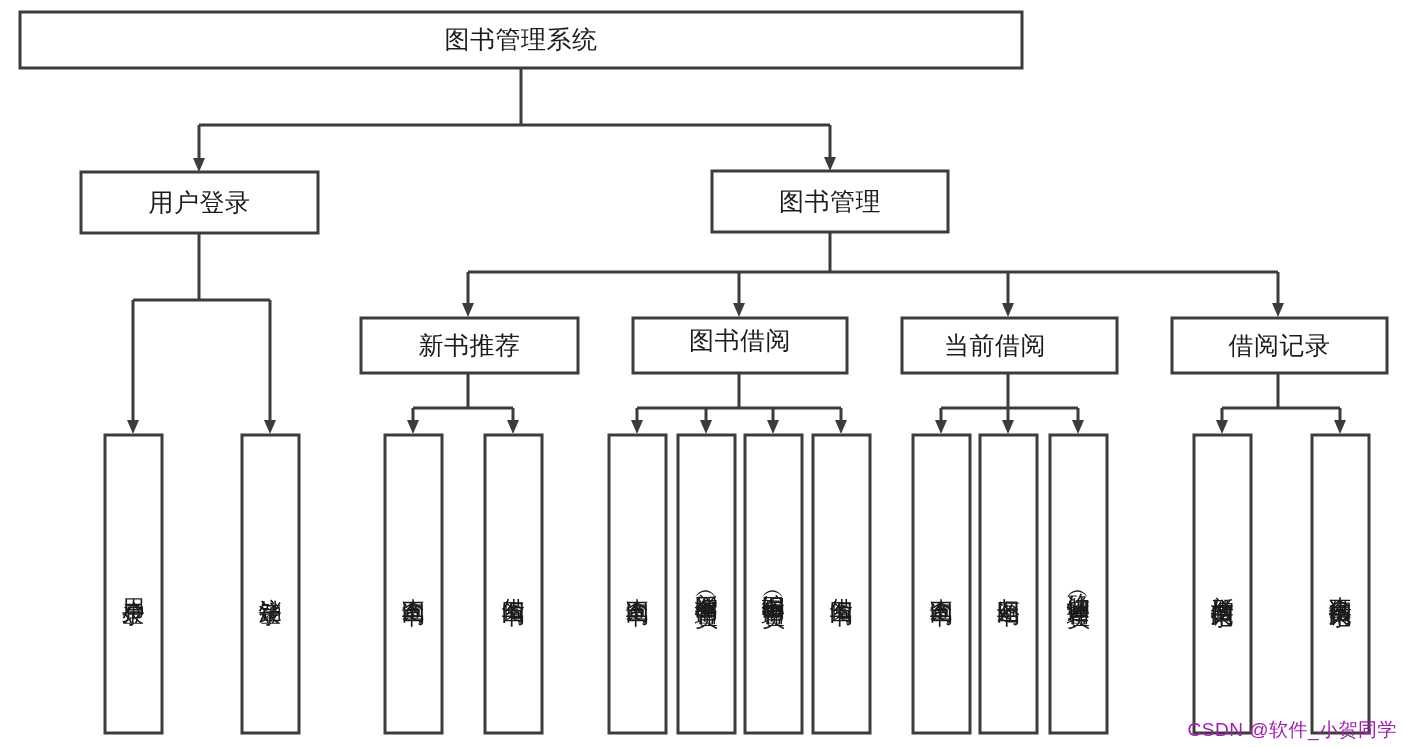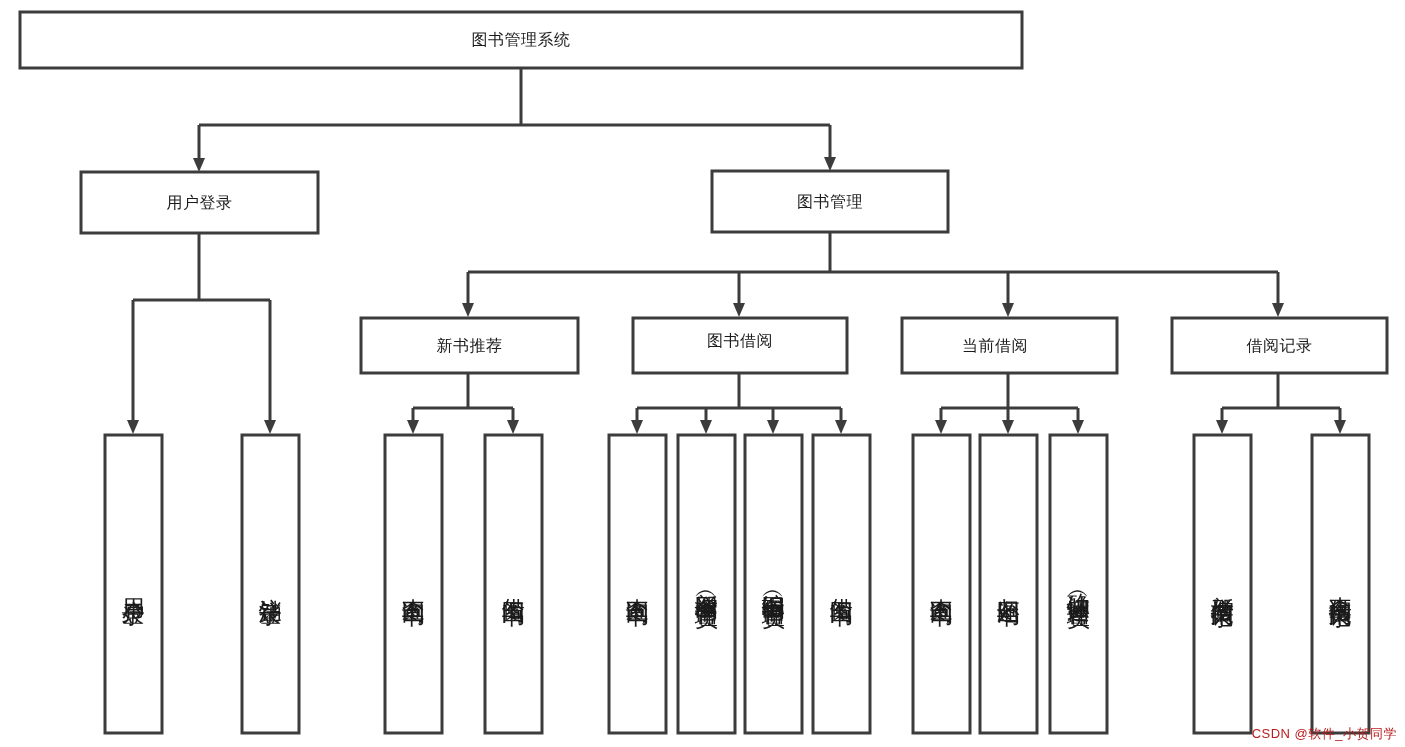--- a/index.html
+++ b/index.html
@@ -42,21 +42,21 @@
   .arrow-head {
     fill: #3c3c3c;
     stroke: none;
   }
   .node-label-h {
     position: absolute;
     display: flex;
     align-items: center;
     justify-content: center;
     color: #1b1b1b;
-    font-size: 16px;
+    font-size: 25px;
     letter-spacing: 0.5px;
     line-height: 1.1;
     white-space: nowrap;
     pointer-events: none;
   }
   .node-label-v {
     position: absolute;
     display: flex;
     align-items: center;
     justify-content: center;
@@ -68,22 +68,22 @@
   .vtext {
     writing-mode: vertical-rl;
     text-orientation: upright;
     letter-spacing: 2px;
     white-space: nowrap;
   }
   .watermark {
     position: absolute;
     right: 8px;
     bottom: 4px;
-    font-size: 13px;
-    color: #b91c1c;
+    font-size: 19px;
+    color: #a21caf;
     letter-spacing: 0.5px;
     white-space: nowrap;
     pointer-events: none;
   }
 </style>
 </head>
 <body>
 
 <div id="diagram-root">
 

